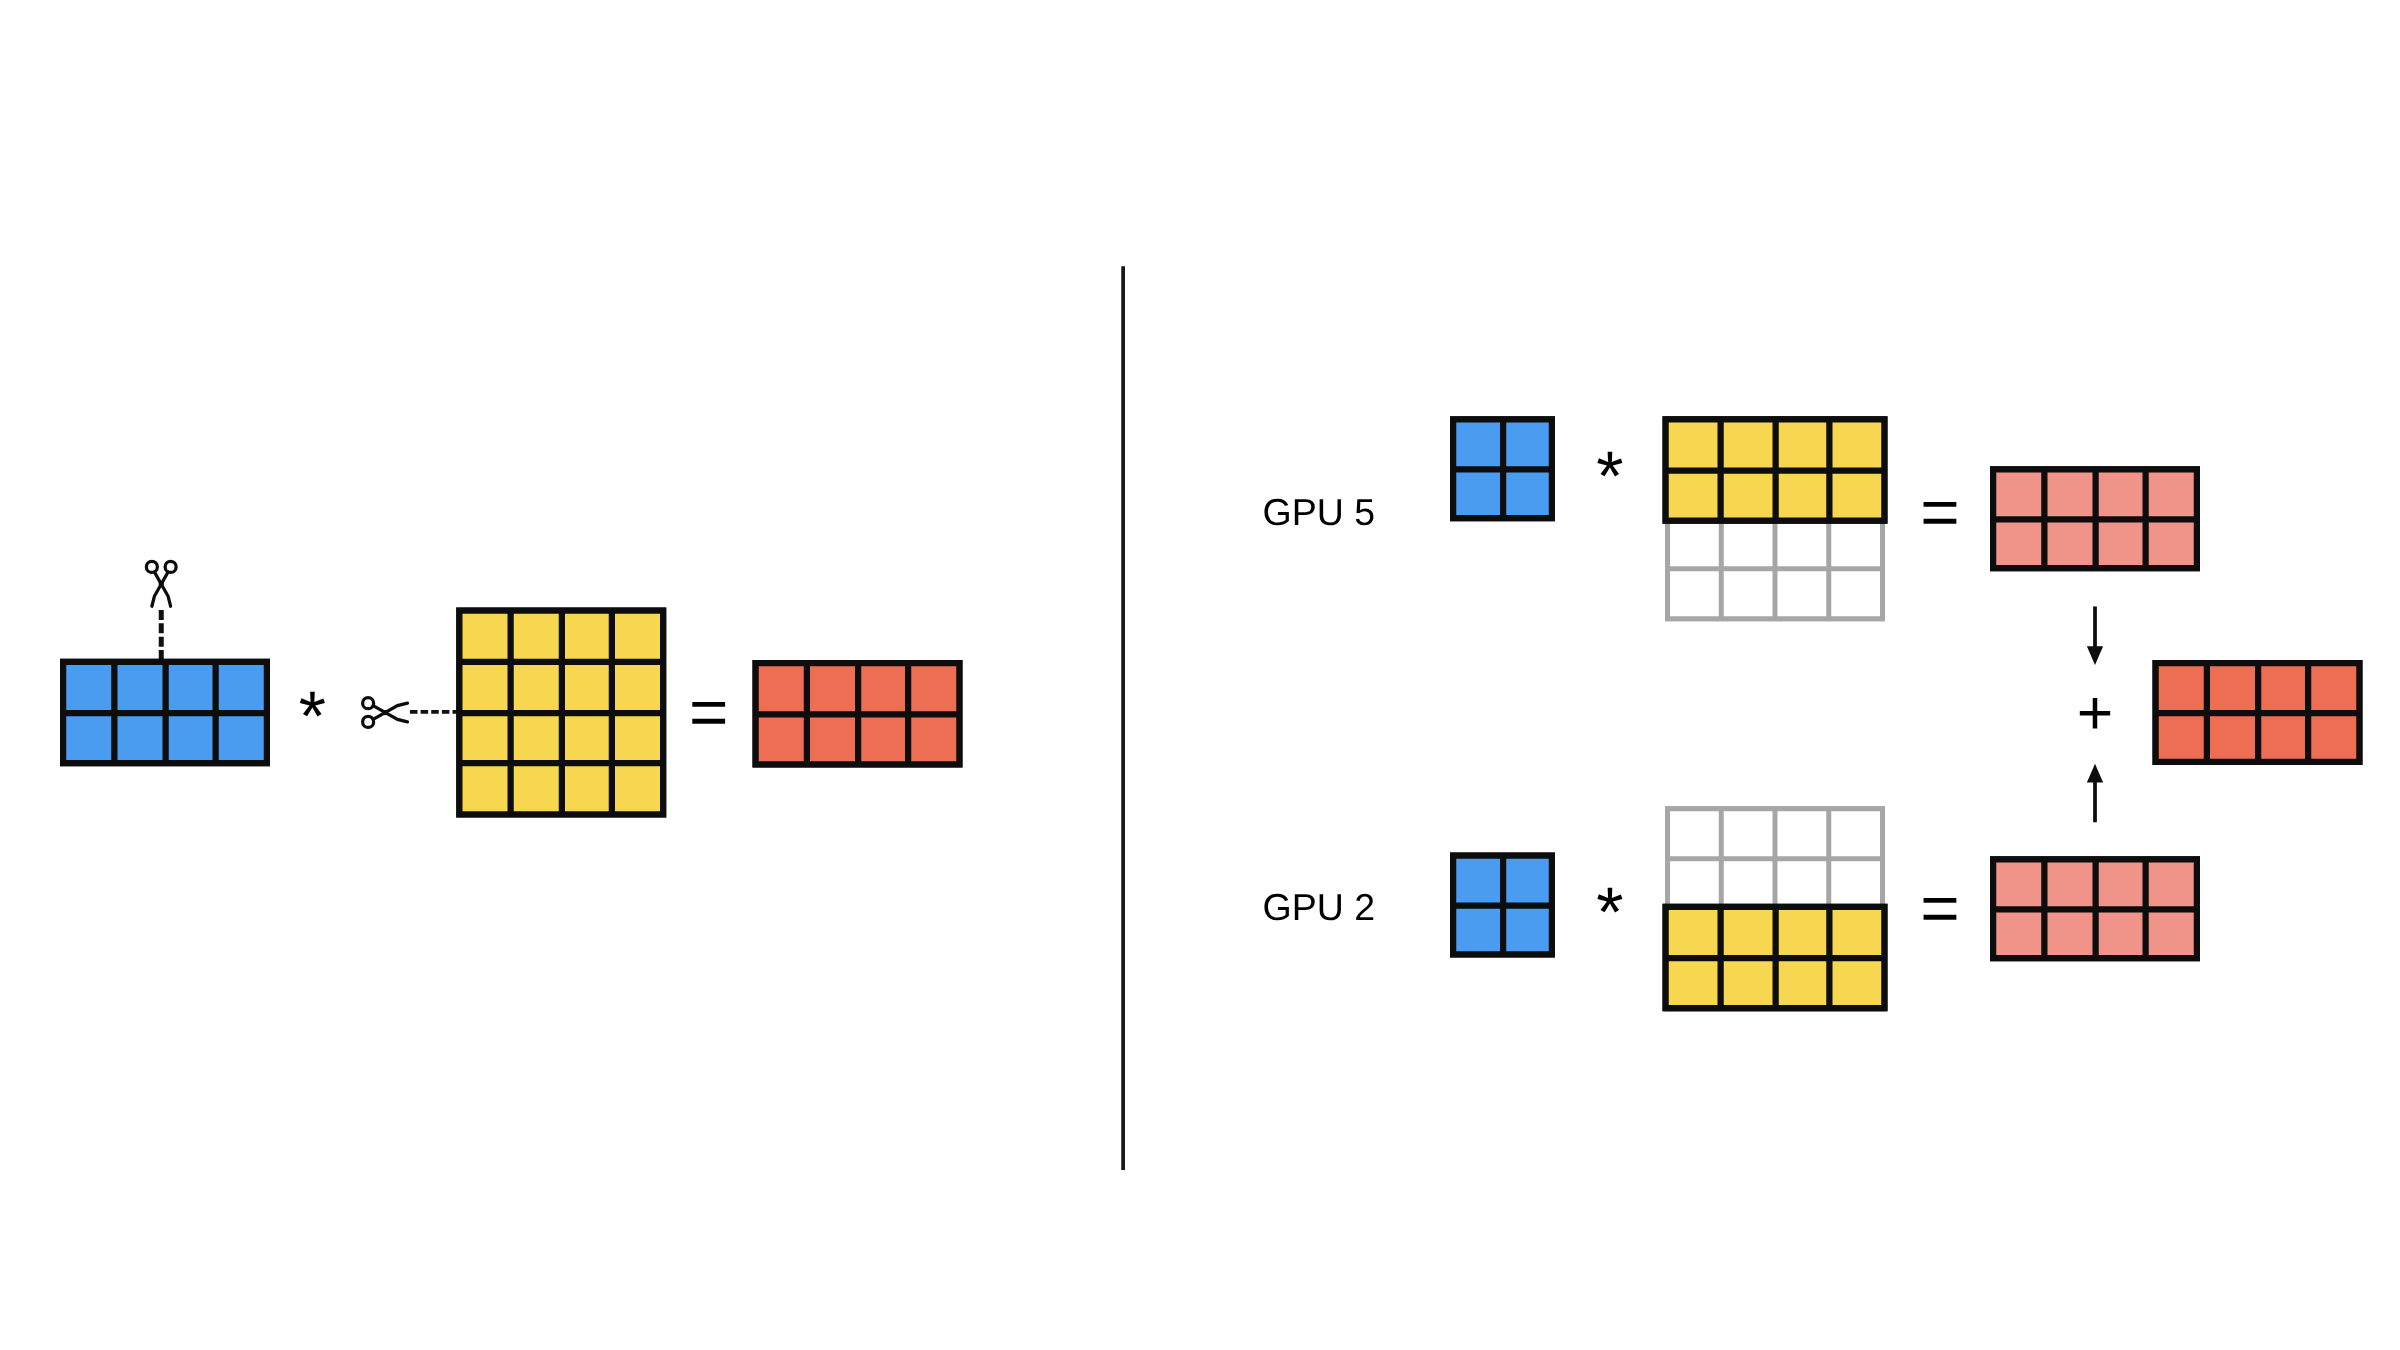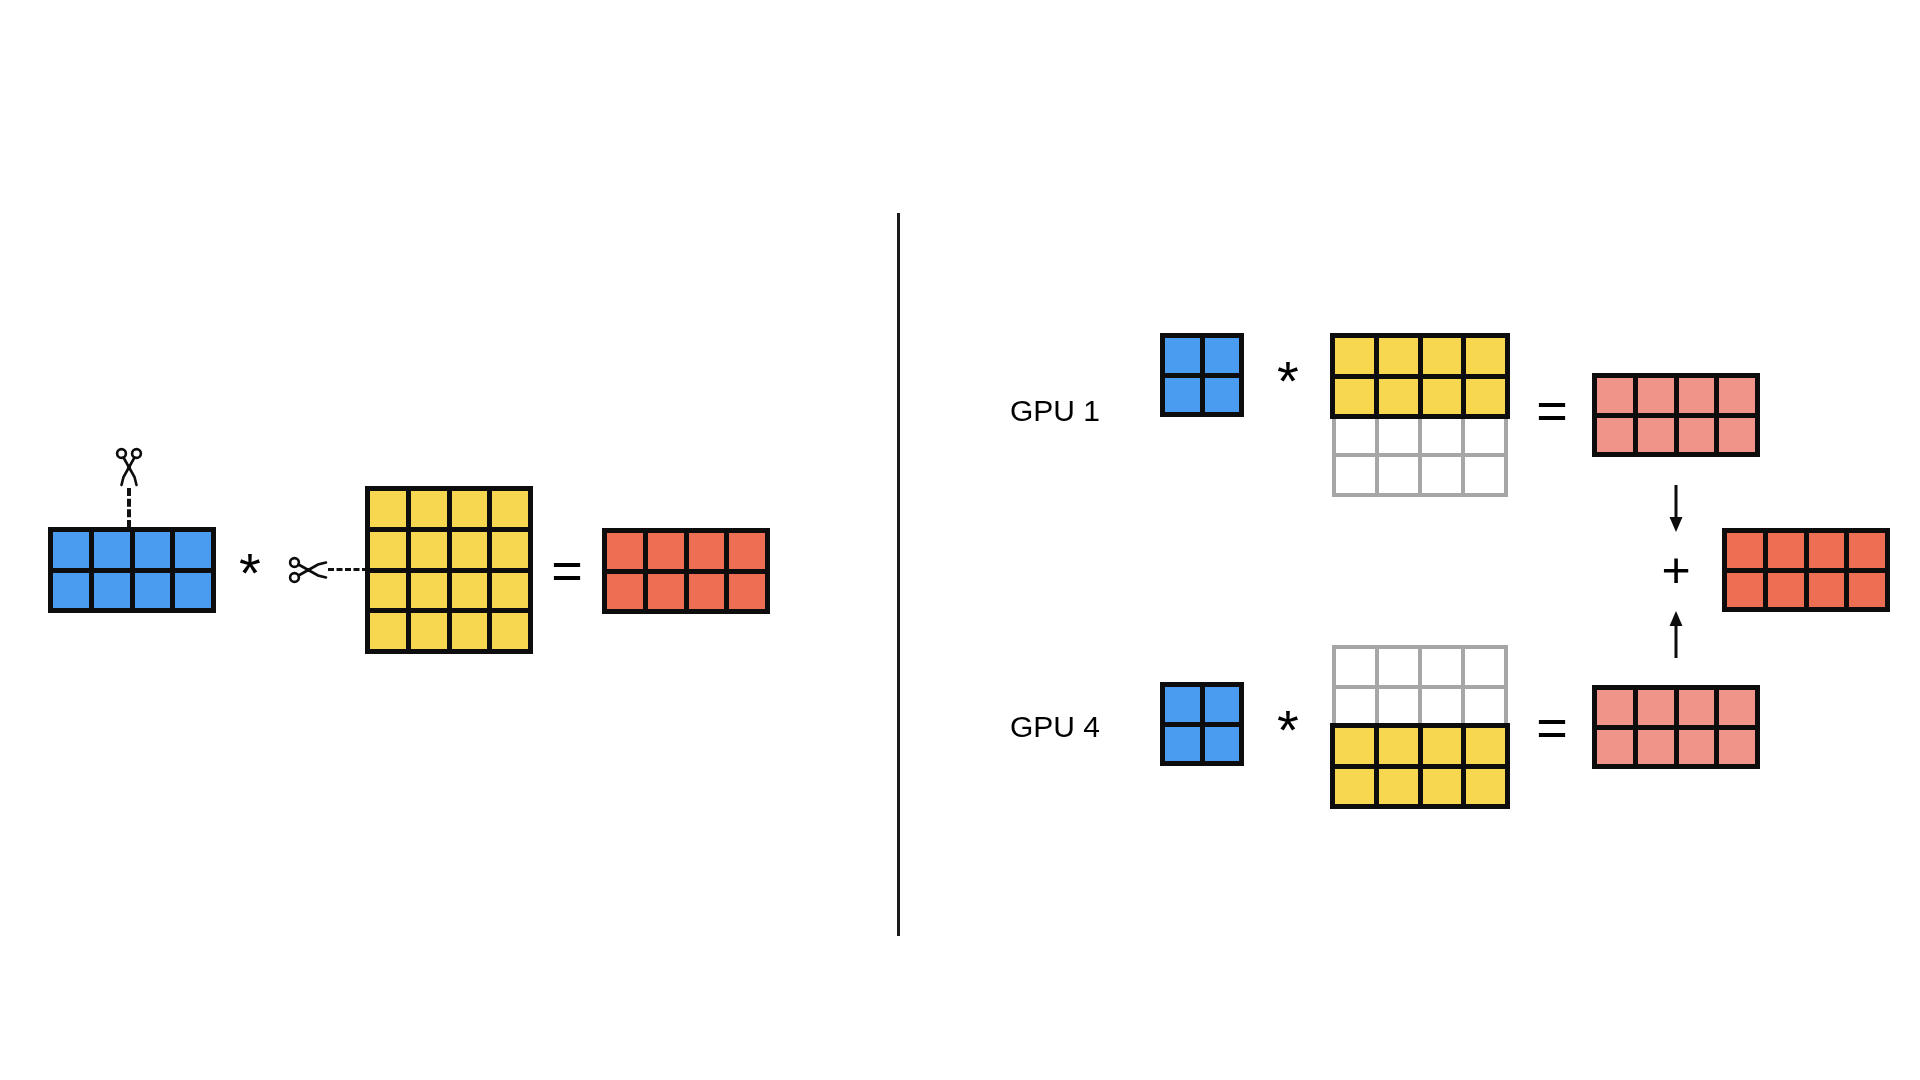--- a/index.html
+++ b/index.html
@@ -153,21 +153,21 @@
       <div class="cell" style="background:#ee6e54;"></div>
       <div class="cell" style="background:#ee6e54;"></div>
       <div class="cell" style="background:#ee6e54;"></div>
     </div>
   </div>
 
   <div class="divider" style="left:897px;top:213px;width:3px;height:723px;"></div>
 
   <div class="abs" style="left:898px;top:0;width:1022px;height:1080px;">
 
-    <div class="gpu-label" style="left:112px;top:394px;">GPU 1</div>
+    <div class="gpu-label" style="left:112px;top:394px;">GPU 5</div>
 
     <div class="matrix" style="left:262px;top:333px;width:84px;height:84px;
                 grid-template-columns:repeat(2,1fr);grid-template-rows:repeat(2,1fr);
                 gap:5px;background:#0d0d0d;border:5px solid #0d0d0d;">
       <div class="cell" style="background:#4a9cf0;"></div>
       <div class="cell" style="background:#4a9cf0;"></div>
       <div class="cell" style="background:#4a9cf0;"></div>
       <div class="cell" style="background:#4a9cf0;"></div>
     </div>
 
@@ -243,21 +243,21 @@
       <div class="cell" style="background:#ee6e54;"></div>
       <div class="cell" style="background:#ee6e54;"></div>
       <div class="cell" style="background:#ee6e54;"></div>
       <div class="cell" style="background:#ee6e54;"></div>
       <div class="cell" style="background:#ee6e54;"></div>
       <div class="cell" style="background:#ee6e54;"></div>
       <div class="cell" style="background:#ee6e54;"></div>
       <div class="cell" style="background:#ee6e54;"></div>
     </div>
 
-    <div class="gpu-label" style="left:112px;top:710px;">GPU 4</div>
+    <div class="gpu-label" style="left:112px;top:710px;">GPU 2</div>
 
     <div class="matrix" style="left:262px;top:682px;width:84px;height:84px;
                 grid-template-columns:repeat(2,1fr);grid-template-rows:repeat(2,1fr);
                 gap:5px;background:#0d0d0d;border:5px solid #0d0d0d;">
       <div class="cell" style="background:#4a9cf0;"></div>
       <div class="cell" style="background:#4a9cf0;"></div>
       <div class="cell" style="background:#4a9cf0;"></div>
       <div class="cell" style="background:#4a9cf0;"></div>
     </div>
 

